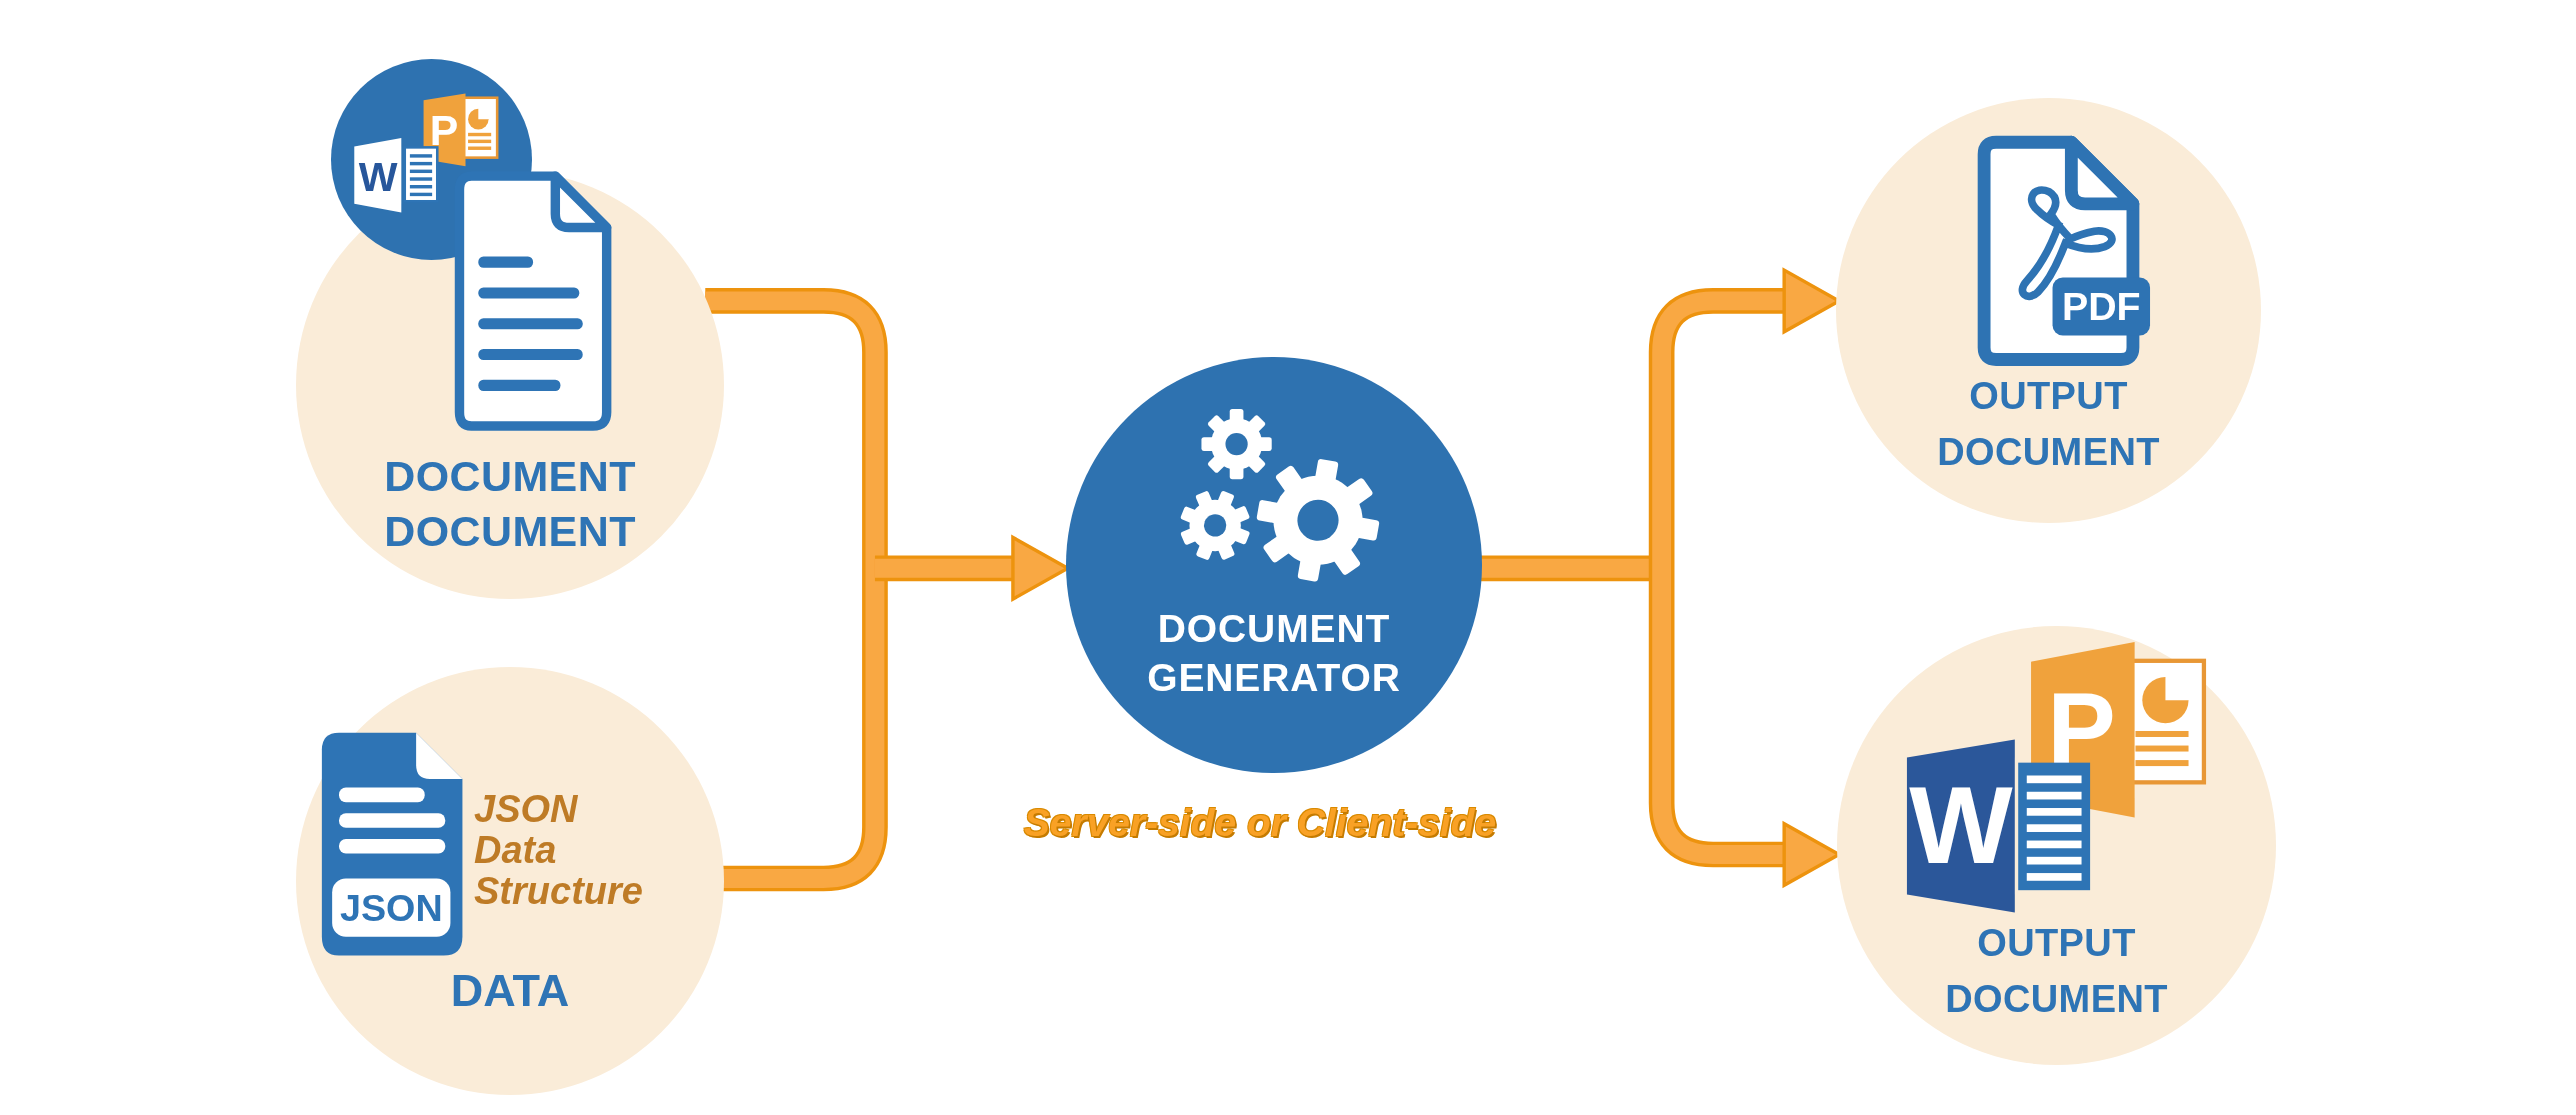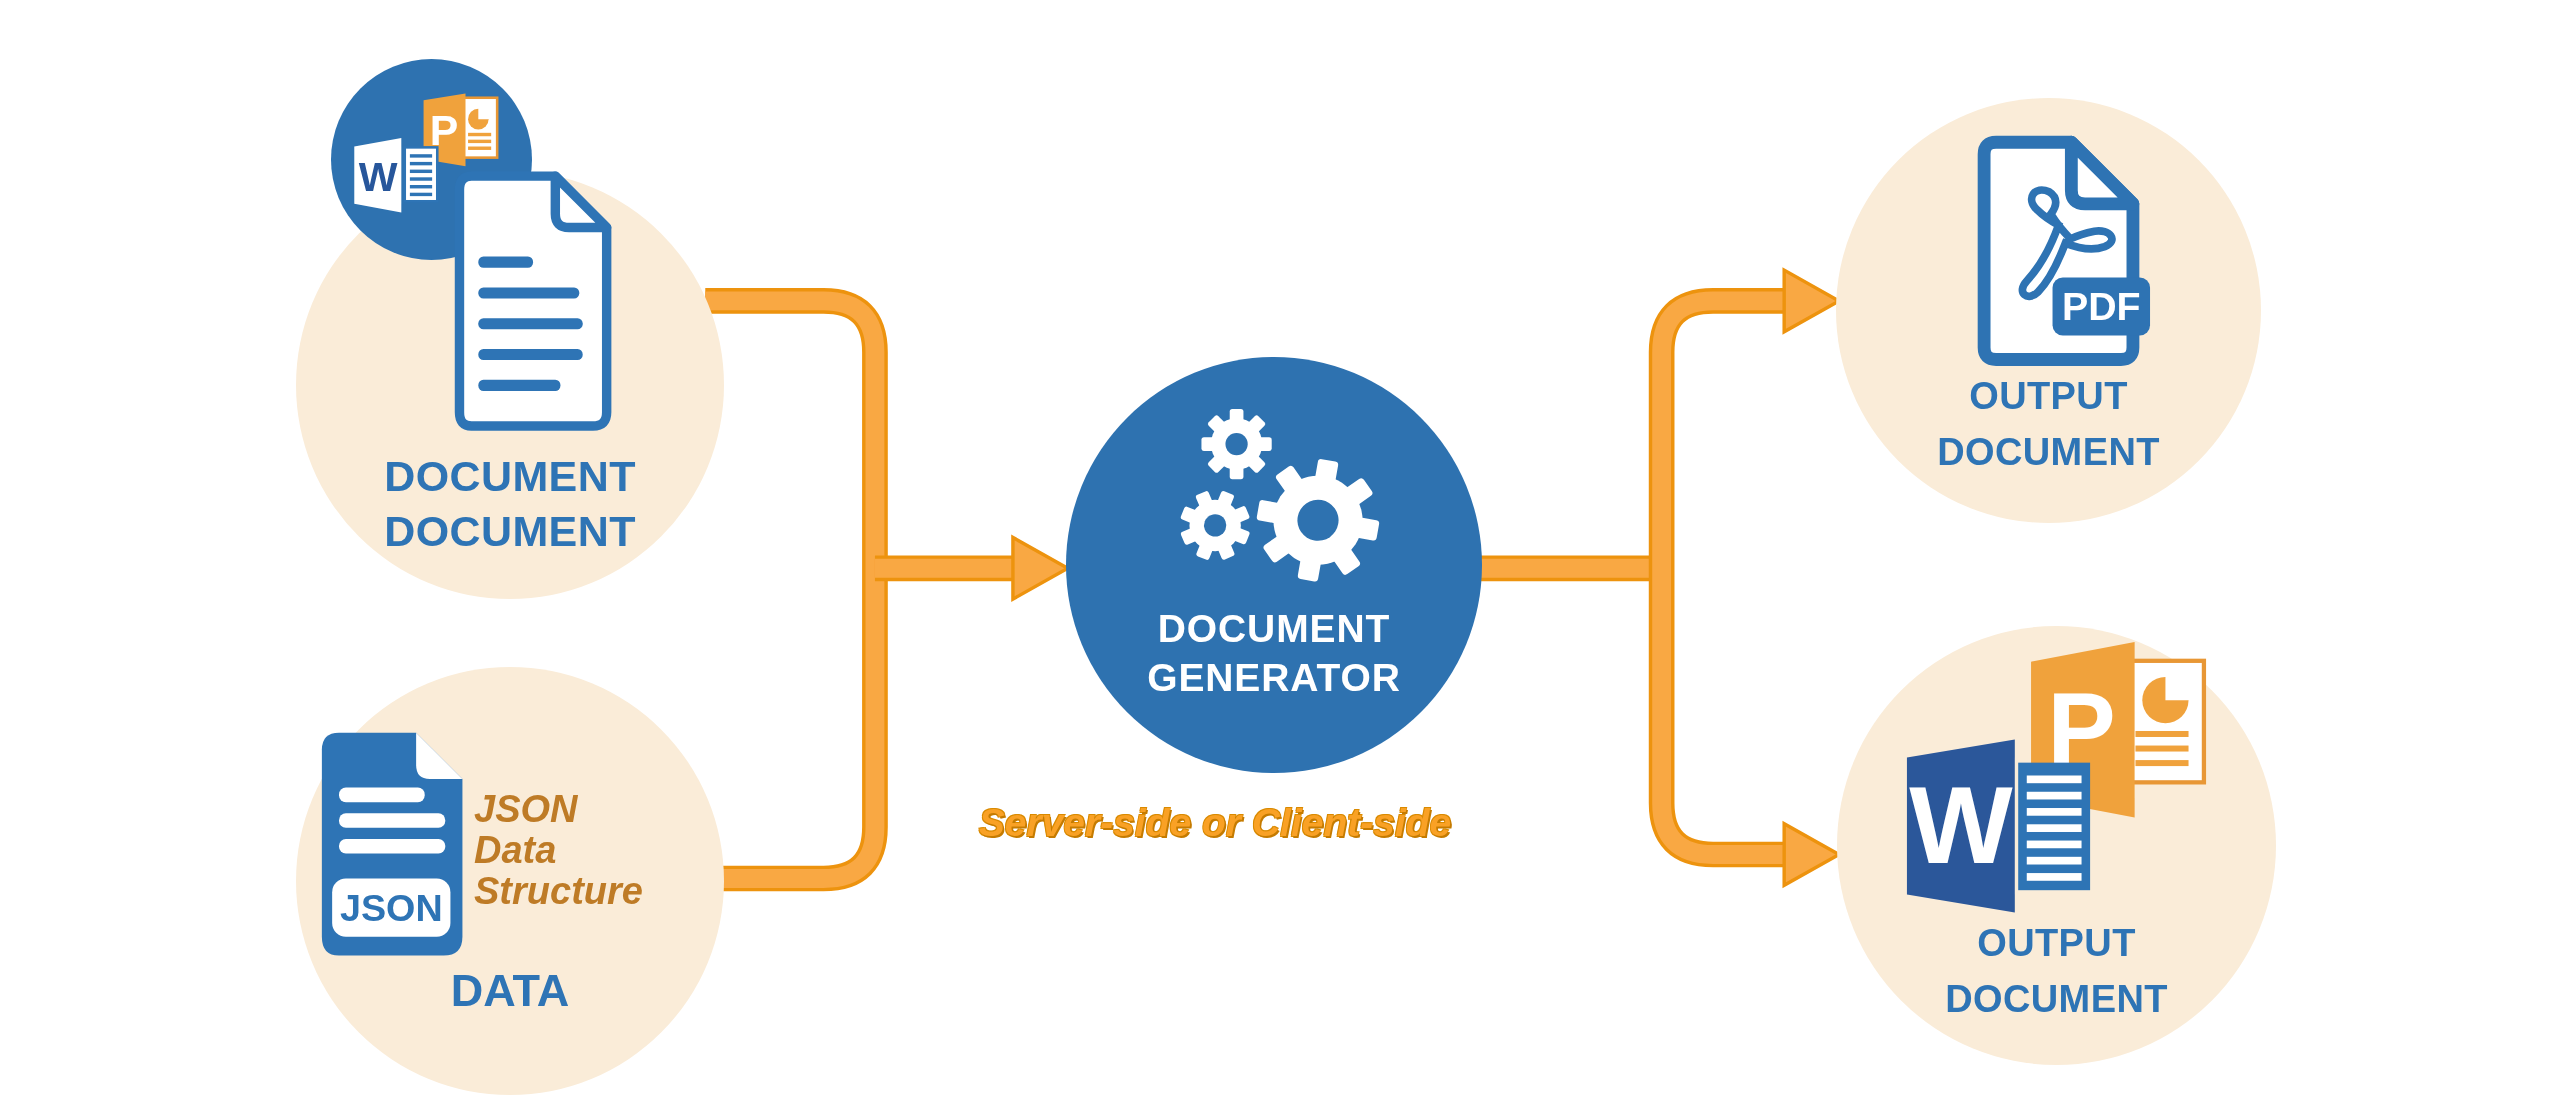--- a/index.html
+++ b/index.html
@@ -162,21 +162,21 @@
       <circle r="52"></circle>
       <circle r="24" fill="#2e72b0"></circle>
     </g>
   </svg>
 
   <div class="label gen-label" style="left:1066px;top:604px;width:416px;">
     <span style="display:block">DOCUMENT</span>
     <span style="display:block">GENERATOR</span>
   </div>
 
-  <div class="server-note" style="left:975px;top:799px;width:480px;">Server-side or Client-side</div>
+  <div class="server-note" style="left:1020px;top:799px;width:480px;">Server-side or Client-side</div>
 
   <div class="circle cream" style="left:1836px;top:98px;width:425px;height:425px;"></div>
 
   <svg class="abs" style="left:1967px;top:135px;" width="201" height="236" viewBox="0 0 235 275">
     <path d="M 34 8 H 122 L 194 80 V 248 Q 194 262 180 262 H 34 Q 20 262 20 248 V 22 Q 20 8 34 8 Z" fill="#ffffff" stroke="#2e73b3" stroke-width="15" stroke-linejoin="round"></path>
     <path d="M 122 8 V 64 Q 122 80 138 80 H 194 Z" fill="#ffffff" stroke="#2e73b3" stroke-width="15" stroke-linejoin="round"></path>
     <path d="M96 66 c-17 -8 -28 8 -14 21 c7 7 16 13 25 18 c-9 25 -23 50 -37 65
              c-13 14 1 25 13 13 c13 -13 24 -36 32 -57 c15 6 33 9 46 4
              c17 -7 6 -21 -12 -18 c-10 2 -20 5 -28 9 c-9 -9 -17 -19 -23 -29 c7 -9 9 -19 -2 -26" fill="none" stroke="#2e73b3" stroke-width="9" stroke-linecap="round"></path>
     <rect x="100" y="166" width="114" height="68" rx="12" fill="#2e73b3"></rect>

